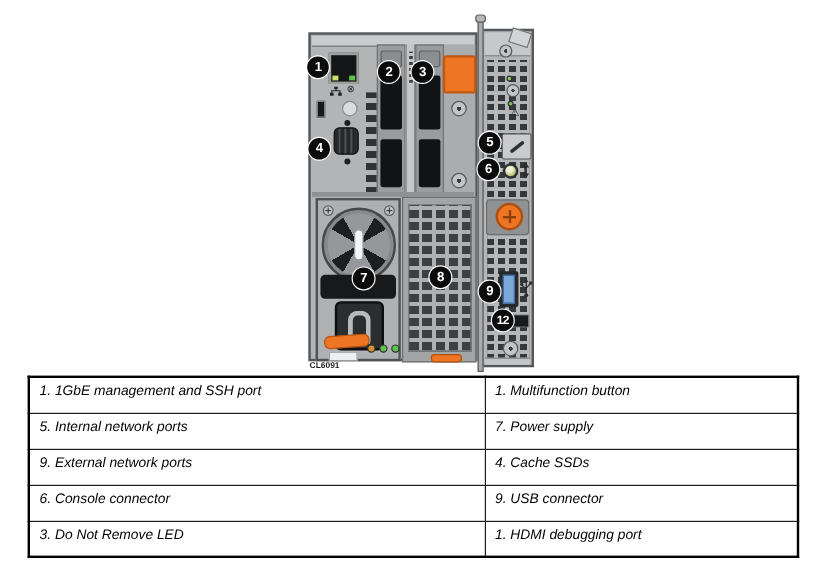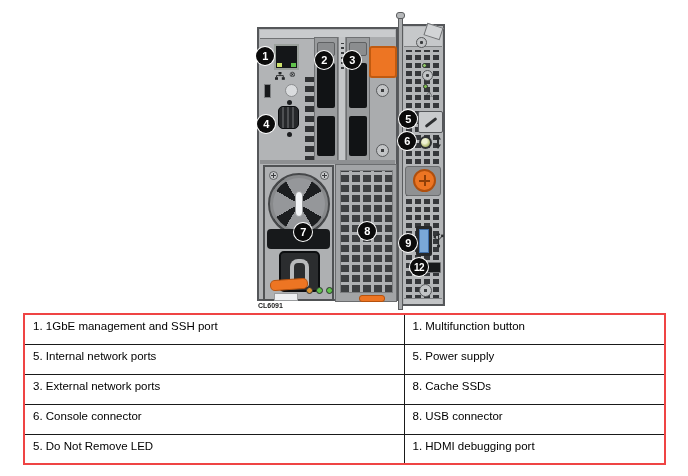--- a/index.html
+++ b/index.html
@@ -94,21 +94,21 @@
   .callout { position:absolute; width:18px; height:18px; border-radius:50%; background:#0b0b0b; color:#fff;
     font-weight:bold; font-size:11px; display:flex; align-items:center; justify-content:center;
     box-shadow:0 0 0 1px #ffffff; z-index:20; letter-spacing:-0.5px; }
 
   .fig-label { left:258px; top:302px; font-size:7px; font-weight:bold; color:#1a1a1a; z-index:7; }
 
   
   .legend { position:absolute; left:23px; top:313px; width:641px; border-collapse:collapse; table-layout:fixed; }
   .legend td { border:1px solid #1a1a1a; height:30px; vertical-align:top; padding:5px 4px 0 8px;
     font-size:11.5px; color:#000; }
-  .legend { border:2px solid #ef4444; }
+  .legend { border:2px solid #000000;font-style:italic; }
   .legend col.c1 { width:380px; }
   .legend col.c2 { width:261px; }
 </style>
 </head>
 <body>
 
 <div class="page">
 
   <div class="abs rod"></div>
   <div class="abs rod-tip"></div>
@@ -228,30 +228,30 @@
         <col class="c1">
         <col class="c2">
       </colgroup>
     <tbody>
       <tr>
         <td>1. 1GbE management and SSH port</td>
         <td>1. Multifunction button</td>
       </tr>
       <tr>
         <td>5. Internal network ports</td>
-        <td>5. Power supply</td>
-      </tr>
-      <tr>
-        <td>3. External network ports</td>
-        <td>8. Cache SSDs</td>
+        <td>7. Power supply</td>
+      </tr>
+      <tr>
+        <td>9. External network ports</td>
+        <td>4. Cache SSDs</td>
       </tr>
       <tr>
         <td>6. Console connector</td>
-        <td>8. USB connector</td>
-      </tr>
-      <tr>
-        <td>5. Do Not Remove LED</td>
+        <td>9. USB connector</td>
+      </tr>
+      <tr>
+        <td>3. Do Not Remove LED</td>
         <td>1. HDMI debugging port</td>
       </tr>
     </tbody>
   </table>
 
 </div>
 
 </body></html>

